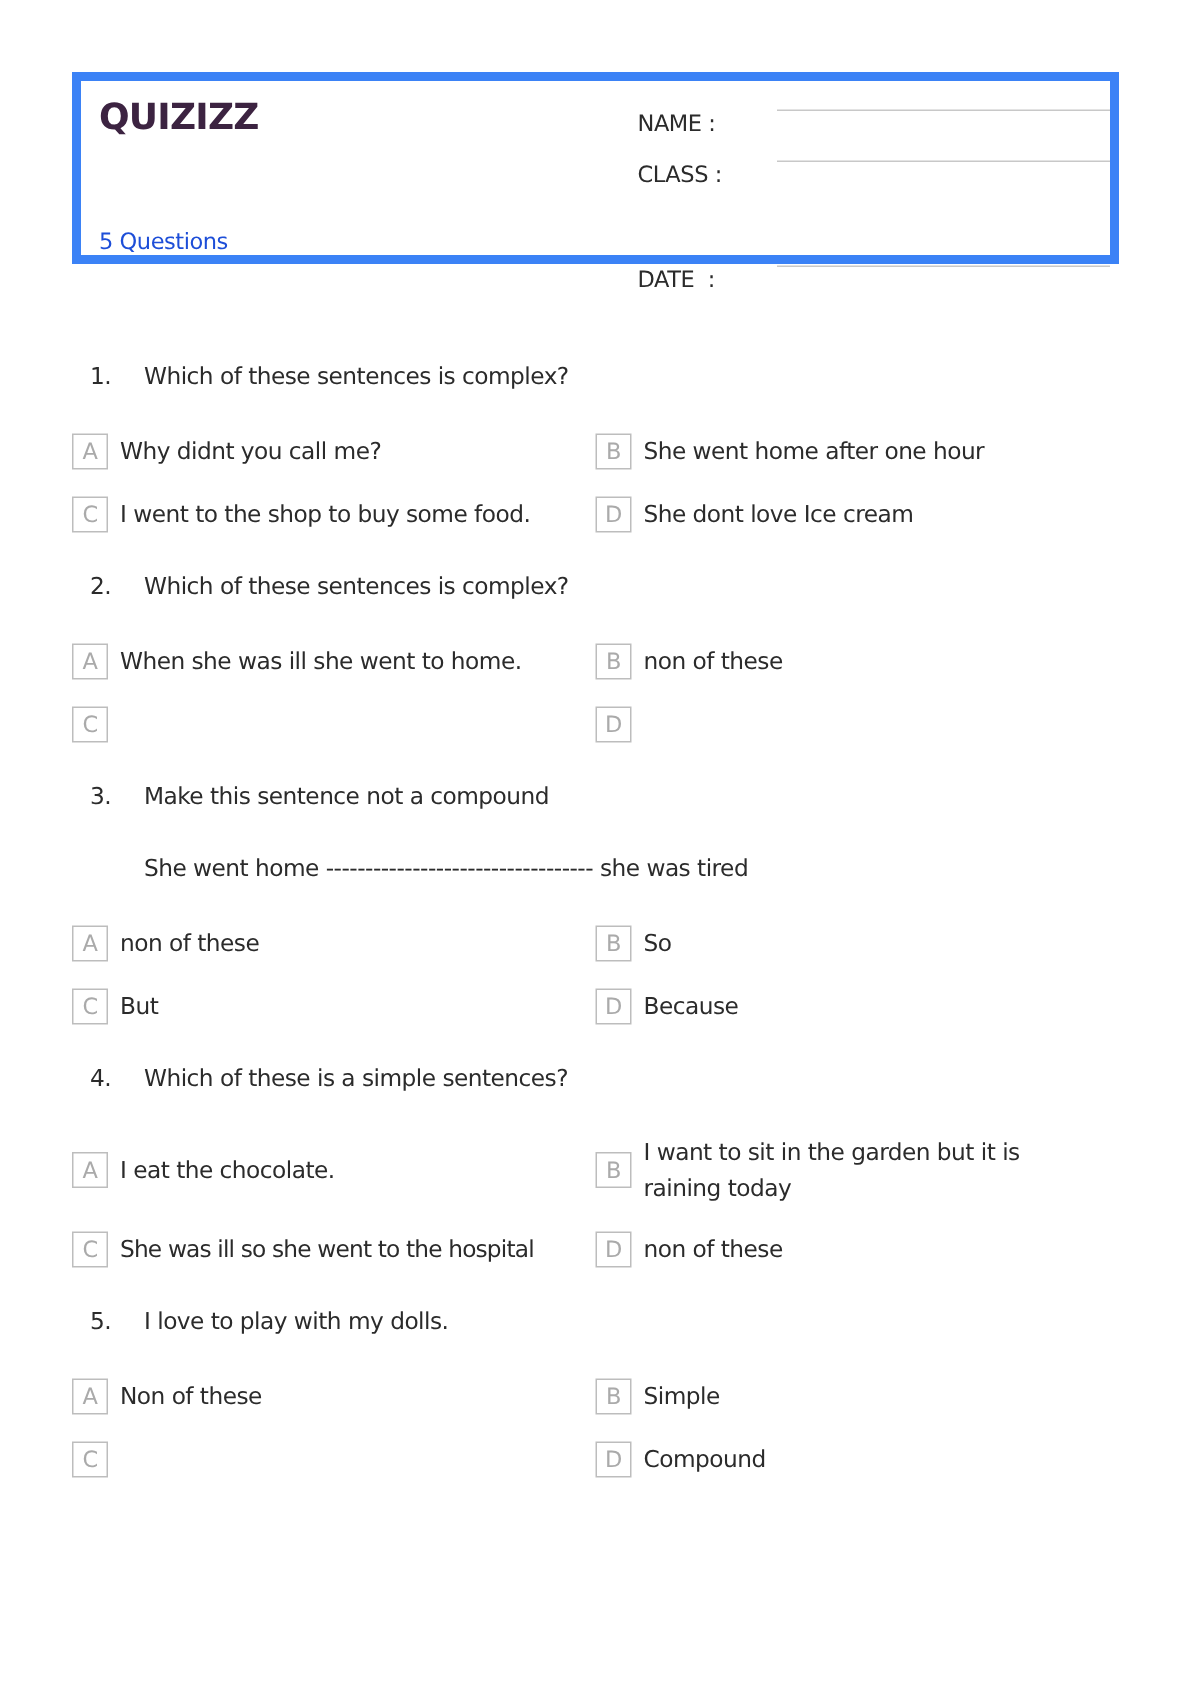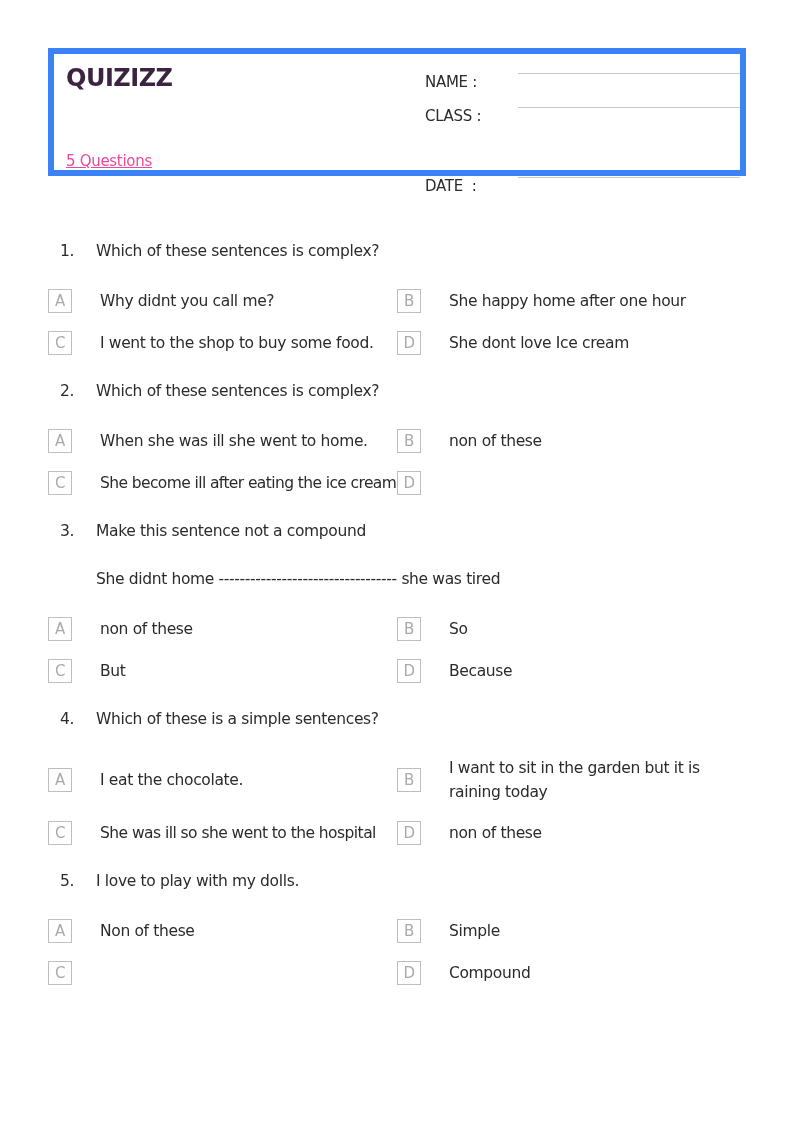--- a/index.html
+++ b/index.html
@@ -25,23 +25,22 @@
       letter-spacing: -0.5px;
       color: #3c2341;
     }
     .title {
       position: absolute; left: 12px; top: 77px;
       font-size: 15.5px; color: #2b2b2b;
       letter-spacing: -0.3px;
     }
     .subtitle {
       position: absolute; left: 12px; top: 98px;
-      font-size: 15px; color: #ec4899;
+      font-size: 15px; color: #1d4ed8;
       letter-spacing: -0.3px;
-      text-decoration: underline;
     }
     .field-row {
       position: absolute; left: 371px;
       width: 315px; height: 22px;
       display: flex; align-items: flex-start; gap: 36px;
     }
     .field-label {
       font-size: 15px; color: #2b2b2b; letter-spacing: -0.3px;
       white-space: pre; width: 57px;
     }
@@ -62,21 +61,21 @@
     }
     .opt-box {
       width: 24px; height: 24px;
       border: 1px solid #bdbdbd;
       color: #aaaaaa;
       font-size: 15px;
       display: flex; align-items: center; justify-content: center;
       flex-shrink: 0;
     }
     .opt-text {
-      margin-left: 28px; line-height: 24px; width: 300px;
+      margin-left: 8px; line-height: 24px; width: 300px;
     }
     .opt-text.nowrap { white-space: nowrap; }
   </style>
 </head>
 <body>
 
 <div class="header-box">
   <div class="logo">QUIZIZZ</div>
   <div class="subtitle">5 Questions</div>
 
@@ -97,21 +96,21 @@
 <div class="question" style="top:242px;">
   <span class="q-num">1.</span>
   <span class="q-text">Which of these sentences is complex?</span>
 </div>
 <div class="option" style="left:48px; top:289px;">
   <span class="opt-box">A</span>
   <span class="opt-text nowrap">Why didnt you call me?</span>
 </div>
 <div class="option" style="left:397px; top:289px;">
   <span class="opt-box">B</span>
-  <span class="opt-text nowrap">She happy home after one hour</span>
+  <span class="opt-text nowrap">She went home after one hour</span>
 </div>
 <div class="option" style="left:48px; top:331px;">
   <span class="opt-box">C</span>
   <span class="opt-text nowrap">I went to the shop to buy some food.</span>
 </div>
 <div class="option" style="left:397px; top:331px;">
   <span class="opt-box">D</span>
   <span class="opt-text nowrap">She dont love Ice cream</span>
 </div>
 
@@ -122,32 +121,31 @@
 <div class="option" style="left:48px; top:429px;">
   <span class="opt-box">A</span>
   <span class="opt-text nowrap">When she was ill she went to home.</span>
 </div>
 <div class="option" style="left:397px; top:429px;">
   <span class="opt-box">B</span>
   <span class="opt-text nowrap">non of these</span>
 </div>
 <div class="option" style="left:48px; top:471px;">
   <span class="opt-box">C</span>
-  <span class="opt-text nowrap" style="letter-spacing:-0.6px;">She become ill after eating the ice cream</span>
 </div>
 <div class="option" style="left:397px; top:471px;">
   <span class="opt-box">D</span>
 </div>
 
 <div class="question" style="top:522px;">
   <span class="q-num">3.</span>
   <span class="q-text">Make this sentence not a compound</span>
 </div>
 <div class="question" style="top:570px;">
-  <span class="q-text">She didnt home ---------------------------------- she was tired</span>
+  <span class="q-text">She went home ---------------------------------- she was tired</span>
 </div>
 <div class="option" style="left:48px; top:617px;">
   <span class="opt-box">A</span>
   <span class="opt-text nowrap">non of these</span>
 </div>
 <div class="option" style="left:397px; top:617px;">
   <span class="opt-box">B</span>
   <span class="opt-text nowrap">So</span>
 </div>
 <div class="option" style="left:48px; top:659px;">

